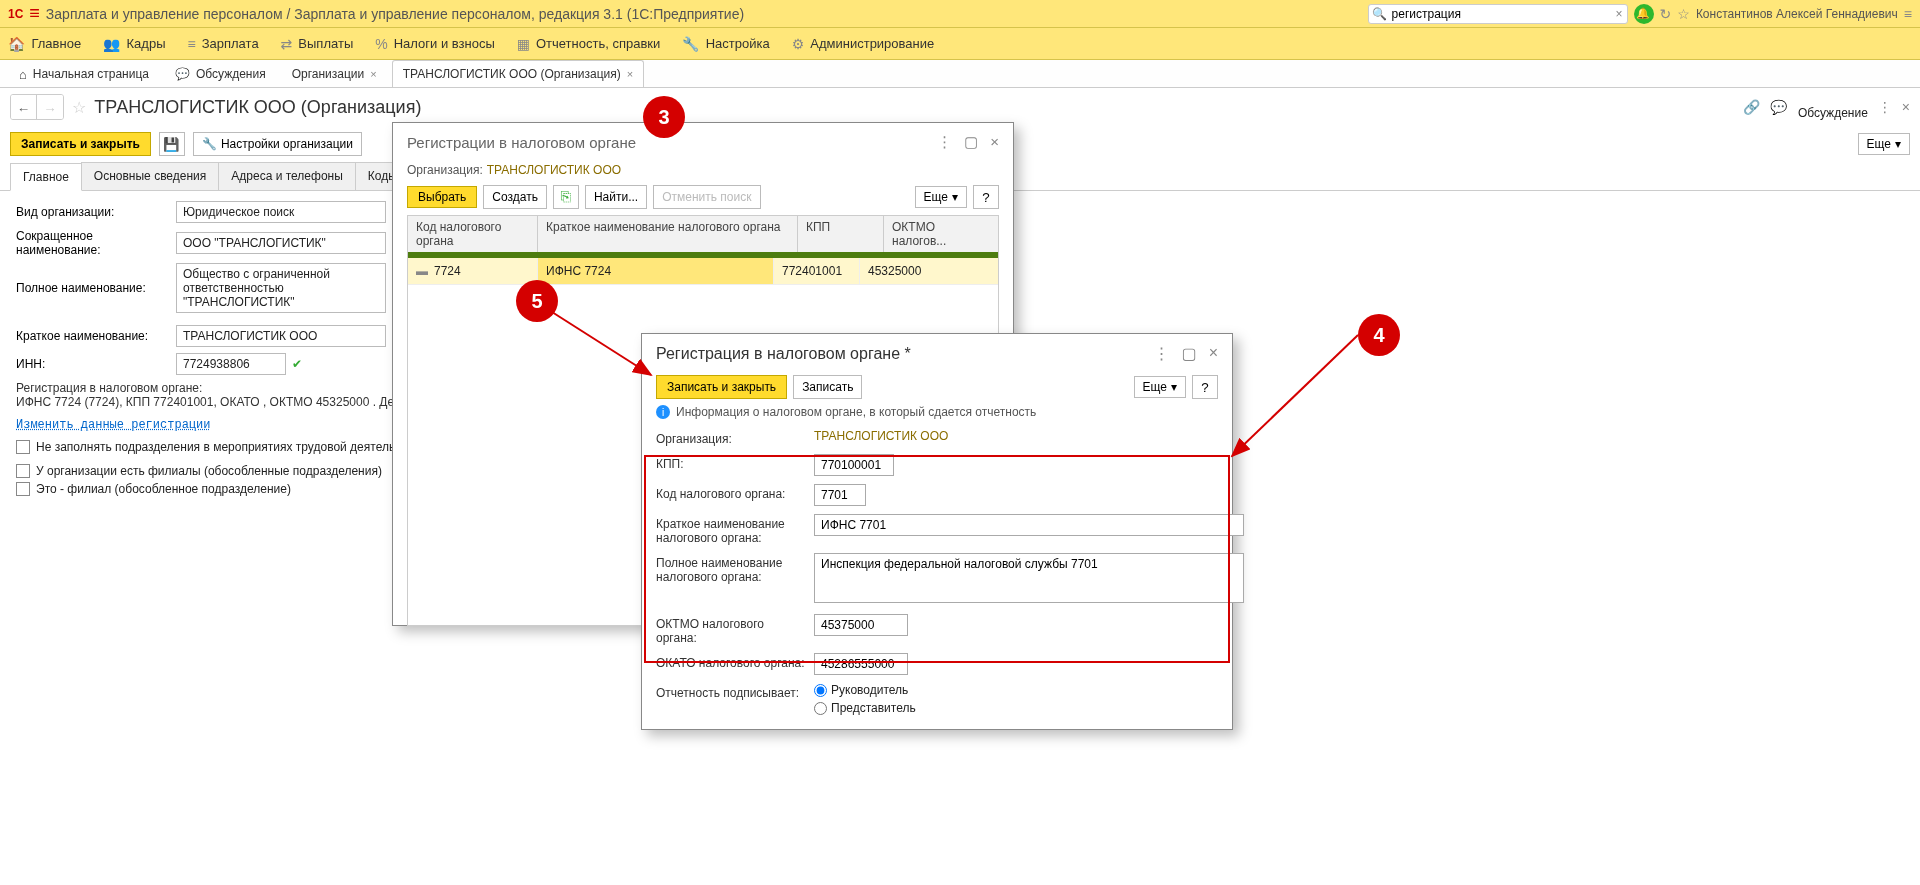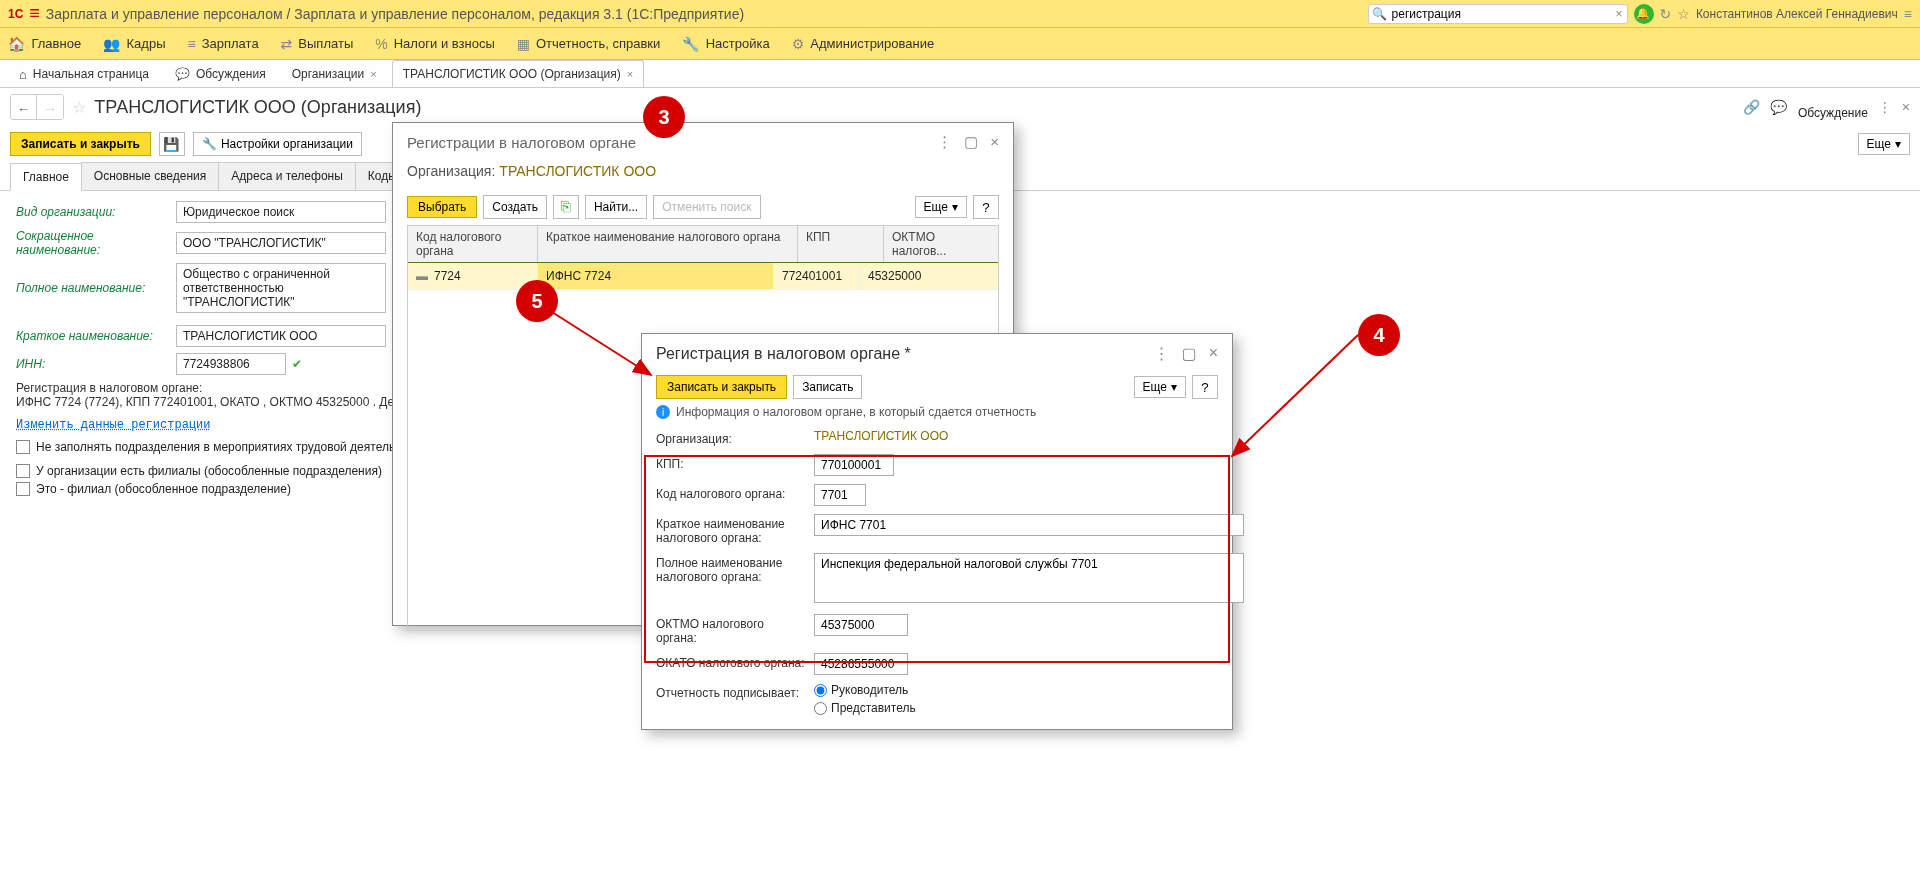--- a/index.html
+++ b/index.html
@@ -47,40 +47,40 @@
   .btn-more { background:#fff;border:1px solid #bbb;padding:3px 8px;cursor:pointer;font-size:12px; display:flex;align-items:center;gap:4px;}
 
   
   .subtabs { border-bottom:1px solid #ccc; display:flex; padding-left:10px; }
   .subtab { padding:6px 12px; border:1px solid #ccc; border-bottom:none; background:#f0f0f0; margin-right:-1px; font-size:12px;cursor:pointer; }
   .subtab.active { background:#fff; border-bottom:1px solid #fff; position:relative; top:1px; }
 
   
   .form-area { padding:10px 16px; position:relative; }
   .form-row { display:flex; align-items:center; margin-bottom:6px; }
-  .form-row .lbl { width:160px; color:#15803d;font-style:italic; }
+  .form-row .lbl { width:160px; color:#000000; }
   .input-like { border:1px solid #bbb; padding:3px 6px; background:#fff; width:210px; }
   .input-like.tall { height:50px; line-height:14px; }
   .checkline { display:flex; align-items:center; gap:6px; margin:4px 0; }
   .chk { width:14px;height:14px;border:1px solid #888;background:#fff; }
   .reg-label { color:#333; margin-top:6px;}
   .reg-info { color:#333; }
   .link { color:#0066cc; text-decoration:underline dotted; cursor:pointer;font-family:Liberation Mono, monospace; }
 
   
   .modal { position:absolute; background:#fff; border:1px solid #888; box-shadow:6px 6px 12px rgba(0,0,0,0.25); }
   .modal-title { padding:10px 14px 6px 14px; font-size:15px; color:#666; display:flex; align-items:center; }
   .modal-title .mt-right { margin-left:auto; display:flex; gap:12px; color:#888; }
   .modal-body { padding:6px 14px 14px 14px; }
-  .org-line { color:#8a6d00; font-size:14px; margin-bottom:16px; }
+  .org-line { color:#8a6d00; font-size:12px; margin-bottom:8px; }
   .org-line .olabel { color:#555; margin-right:4px;}
   .modal-toolbar { display:flex; align-items:center; gap:6px; margin-bottom:6px; }
   .btn-q { width:26px;height:24px;border:1px solid #bbb;background:#fff;display:flex;align-items:center;justify-content:center;cursor:pointer;}
   .table { border:1px solid #ccc; }
-  .thead { display:flex; background:#f2f2f2; border-bottom:1px solid #4d7c0f; }
+  .thead { display:flex; background:#f2f2f2; border-bottom:6px solid #4d7c0f; }
   .th { padding:4px 8px; border-right:1px solid #ccc; font-size:12px; color:#444; }
   .trow { display:flex; border-bottom:1px solid #eee; }
   .td { padding:6px 8px; border-right:1px solid #eee; font-size:12px; }
   .trow.sel .td:nth-child(2){ background:#ffe77a; }
   .trow.sel { background:#fff7cc; }
   .tbody-space { height:340px; }
   
   
   .modal2 .inforow { display:flex; align-items:center; gap:6px; color:#555; margin:6px 0 10px 0;}
   .info-icon{width:14px;height:14px;border-radius:50%;background:#1e90ff;color:#fff;display:flex;align-items:center;justify-content:center;font-size:10px;}

